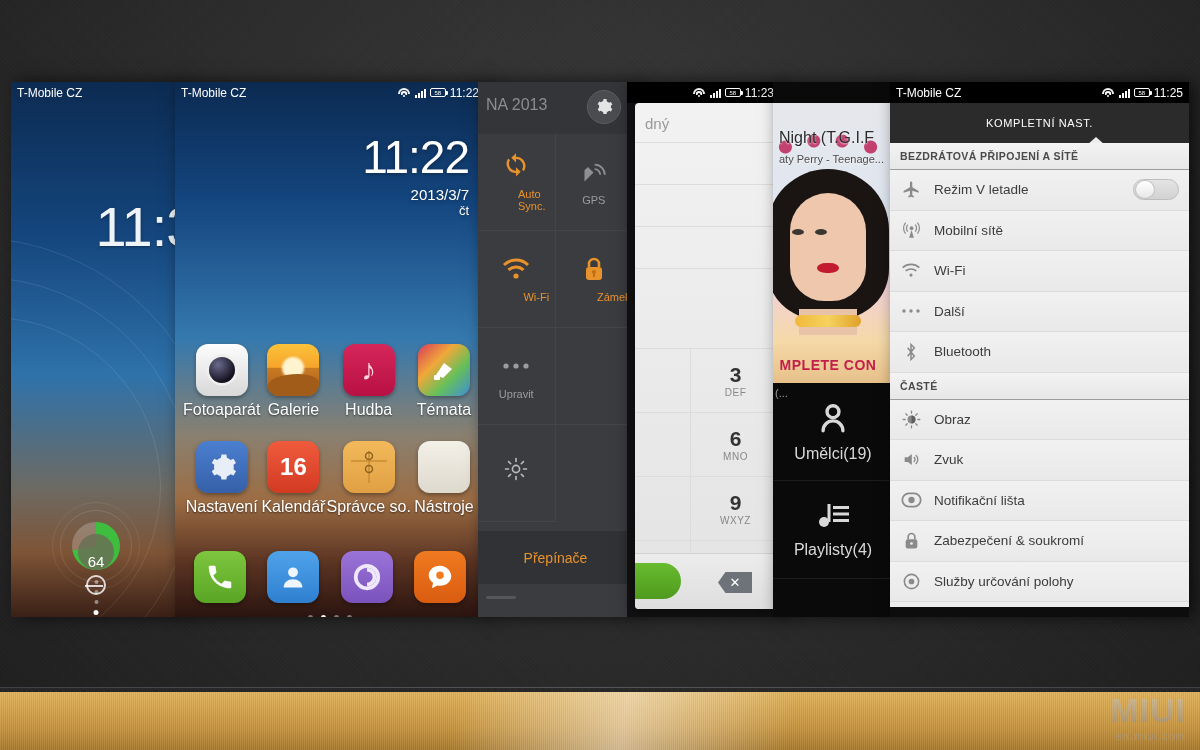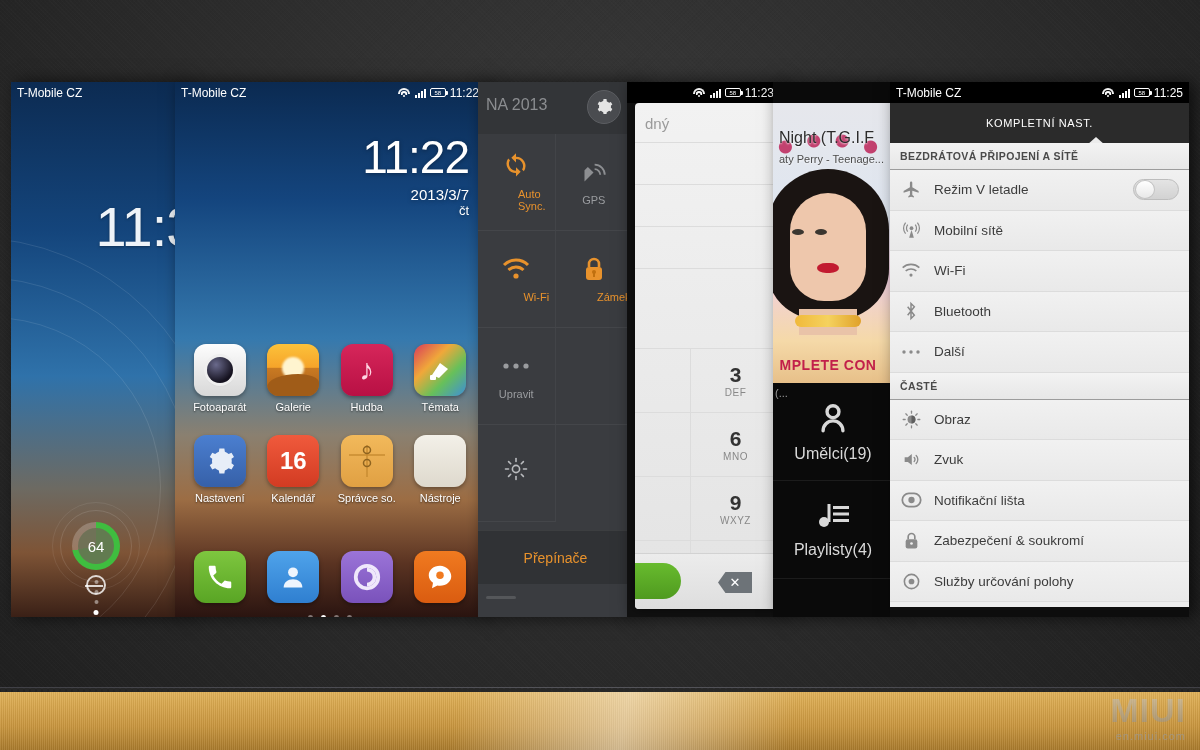--- a/index.html
+++ b/index.html
@@ -84,21 +84,21 @@
       radial-gradient(120% 90% at -10% 95%, rgba(255,255,255,.13) 0 1px, transparent 1px),
       radial-gradient(140% 100% at -20% 100%, rgba(255,255,255,.10) 0 1px, transparent 1px);
   }
   #p1 .arc{ position:absolute; border:1px solid rgba(255,255,255,.10); border-radius:50%; }
   .bigclock{ position:absolute; top:112px; left:0; right:-100px; text-align:center;
     font-size:56px; font-weight:300; color:#eef3f8; letter-spacing:-1px;
     text-shadow:0 1px 3px rgba(0,0,0,.35); }
   .battring{ position:absolute; left:50%; top:440px; transform:translateX(-50%);
     width:48px;height:48px;border-radius:50%;
     background:conic-gradient(#3fbd3f 0 72%, rgba(255,255,255,.22) 72% 100%);
-    display:flex;align-items:center;justify-content:center; }
+    display:flex;align-items:flex-end;justify-content:center; }
   .battring::before{content:"";position:absolute;width:36px;height:36px;border-radius:50%;background:rgba(104,112,84,.85);}
   .battring span{ position:relative; color:#fff; font-size:15px; }
   .halo{position:absolute;left:50%;top:440px;transform:translateX(-50%);width:72px;height:72px;margin:-12px 0 0 0;border-radius:50%;border:1px solid rgba(255,255,255,.12);}
   .halo2{position:absolute;left:50%;top:432px;transform:translateX(-50%);width:88px;height:88px;margin:-12px 0 0 0;border-radius:50%;border:1px solid rgba(255,255,255,.08);}
   .dots{ position:absolute; left:50%; top:498px; transform:translateX(-50%);
     display:flex; flex-direction:column; align-items:center; gap:6px;}
   .dots i{ width:4px;height:4px;border-radius:50%;background:rgba(255,255,255,.45);}
   .dots i.on{ background:#fff; width:5px;height:5px;}
   .unlockring{ position:absolute; left:50%; bottom:22px; transform:translateX(-50%);
     width:20px;height:20px;border-radius:50%;border:2px solid rgba(255,255,255,.8);}
@@ -110,21 +110,21 @@
   .homeclock{ position:absolute; right:16px; top:52px; text-align:right; color:#fff;
      text-shadow:0 1px 4px rgba(0,0,0,.35);}
   .homeclock .t{ font-size:46px; font-weight:300; line-height:1; letter-spacing:-1px;}
   .homeclock .d{ font-size:15px; margin-top:6px; font-weight:300;}
   .homeclock .w{ font-size:13px; font-weight:300;}
   .grid{ position:absolute; left:0; right:0; top:262px; display:grid;
          grid-template-columns:repeat(4,1fr); row-gap:22px; padding:0 8px;}
   .appcell{ display:flex; flex-direction:column; align-items:center; gap:5px;}
   .appicon{ width:52px;height:52px;border-radius:12px; position:relative;
      box-shadow:0 2px 4px rgba(0,0,0,.35); display:flex;align-items:center;justify-content:center;}
-  .applabel{ font-size:11px; color:#fff; text-shadow:0 1px 2px rgba(0,0,0,.6); white-space:nowrap;text-align:center;}
+  .applabel{ font-size:16px; color:#fff; text-shadow:0 1px 2px rgba(0,0,0,.6); white-space:nowrap;text-align:center;}
   .pagedots{ position:absolute; left:0; right:0; top:533px; display:flex; justify-content:center; gap:8px;}
   .pagedots i{width:5px;height:5px;border-radius:50%;background:rgba(255,255,255,.42);}
   .pagedots i.on{background:#fff;}
   .dock{ position:absolute; left:0; right:0; bottom:14px; display:grid; grid-template-columns:repeat(4,1fr); padding:0 8px;}
   .dock .appicon{ margin:0 auto; }
 
   
   .ic-cam{background:linear-gradient(180deg,#fdfdfd,#d8d8d8);}
   .ic-cam .lens{width:26px;height:26px;border-radius:50%;background:radial-gradient(circle at 35% 30%,#6a6a8c,#15121f 70%);box-shadow:0 0 0 3px #efefef, 0 1px 3px rgba(0,0,0,.5);}
   .ic-gal{background:linear-gradient(180deg,#fcc23a 0%,#f6a42a 45%,#c97a22 46%,#a85f1c 100%);overflow:hidden;}
@@ -867,36 +867,36 @@
               <path fill="none" stroke="#8a8a8a" stroke-width="1.9" d="M2 5a15 15 0 0120 0"></path>
               <path fill="none" stroke="#8a8a8a" stroke-width="1.9" d="M5.6 9a10 10 0 0112.8 0"></path>
               <circle cx="12" cy="14" r="1.9" fill="#8a8a8a"></circle>
             </svg>
         </span>
         <span class="lab">Wi-Fi</span>
       </div>
 
       <div class="set-row">
         <span class="set-ico">
-          <svg width="16" height="20" viewBox="0 0 16 24">
-              <path fill="none" stroke="#8a8a8a" stroke-width="1.8" d="M4 7l8 10-4 4V3l4 4-8 10"></path>
-            </svg>
-        </span>
-        <span class="lab">Bluetooth</span>
-      </div>
-
-      <div class="set-row">
-        <span class="set-ico">
           <svg width="20" height="6" viewBox="0 0 20 6">
               <circle cx="3" cy="3" r="1.7" fill="#8a8a8a"></circle>
               <circle cx="10" cy="3" r="1.7" fill="#8a8a8a"></circle>
               <circle cx="17" cy="3" r="1.7" fill="#8a8a8a"></circle>
             </svg>
         </span>
         <span class="lab">Další</span>
+      </div>
+
+      <div class="set-row">
+        <span class="set-ico">
+          <svg width="16" height="20" viewBox="0 0 16 24">
+              <path fill="none" stroke="#8a8a8a" stroke-width="1.8" d="M4 7l8 10-4 4V3l4 4-8 10"></path>
+            </svg>
+        </span>
+        <span class="lab">Bluetooth</span>
       </div>
 
       <div class="set-head">ČASTÉ</div>
 
       <div class="set-row">
         <span class="set-ico">
           <svg width="19" height="19" viewBox="0 0 24 24">
               <circle cx="12" cy="12" r="5" fill="#8a8a8a"></circle>
               <path d="M12 7a5 5 0 010 10z" fill="#5f5f5f"></path>
               <g stroke="#8a8a8a" stroke-width="1.6" stroke-linecap="round">

